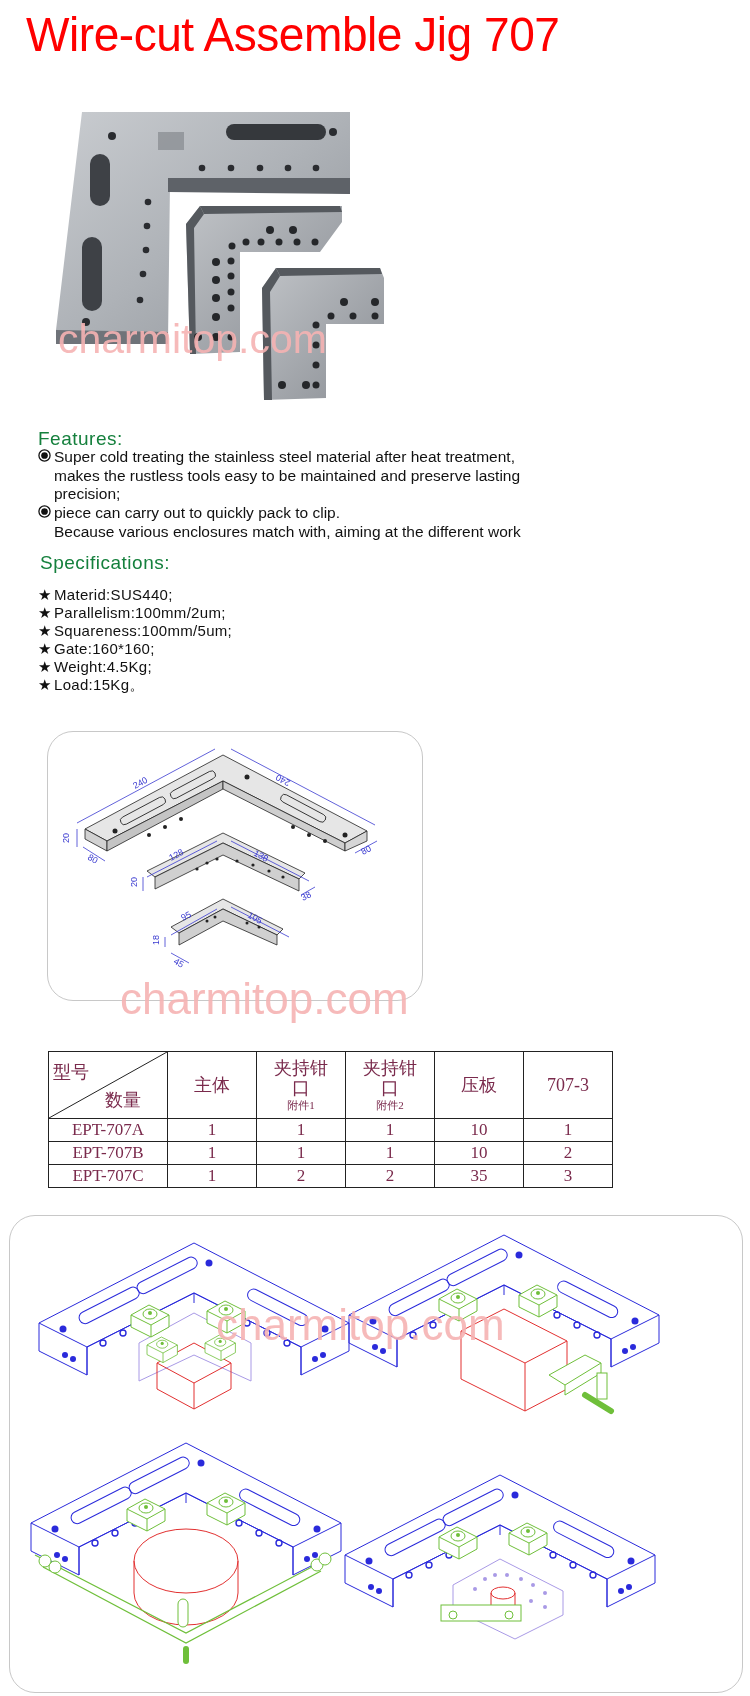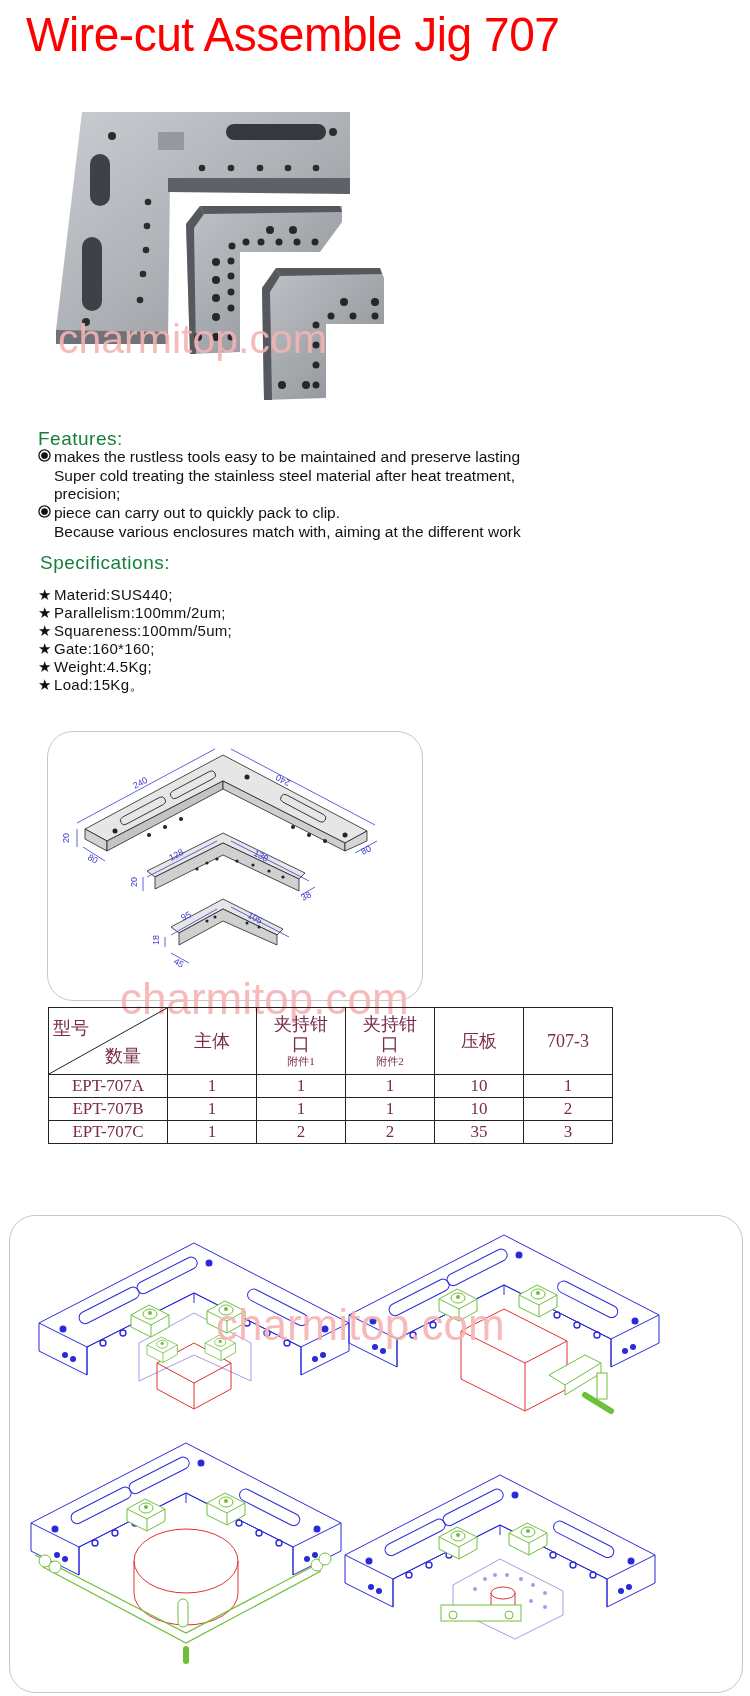--- a/index.html
+++ b/index.html
@@ -6,21 +6,21 @@
   body{width:750px;height:1696px;position:relative;overflow:hidden;font-family:"Liberation Sans",sans-serif;}
   .abs{position:absolute;}
   #title{left:26px;top:4px;font-size:49px;color:#ff0000;letter-spacing:-0.5px;line-height:60px;white-space:nowrap;transform:scaleX(0.94);transform-origin:left;}
   .heading{color:#15803d;font-size:19px;line-height:22px;letter-spacing:0.5px;}
   .feat{font-size:15.5px;color:#111;line-height:18.5px;}
   .feat .bul{position:absolute;left:0;top:1px;width:13px;height:13px;}
   .spec{font-size:15px;color:#111;line-height:18px;white-space:nowrap;letter-spacing:0.3px;}
   .spec .star{display:inline-block;width:16px;}
   .watermark{color:#f6b3b3;font-size:44px;white-space:nowrap;letter-spacing:0px;opacity:.9;text-align:right;}
   .rbox{position:absolute;border:1.5px solid #c8c8c8;border-radius:26px;background:transparent;}
-  table.spec-table{position:absolute;left:48px;top:1007px;border-collapse:collapse;font-family:"Liberation Serif","DejaVu Serif",serif;color:#7a2a4c;}
+  table.spec-table{position:absolute;left:48px;top:1051px;border-collapse:collapse;font-family:"Liberation Serif","DejaVu Serif",serif;color:#7a2a4c;}
   table.spec-table td{border:1.5px solid #222;text-align:center;padding:0;font-size:18px;}
   table.spec-table .hdr td{height:66px;}
   table.spec-table .row td{height:22px;font-size:17px;line-height:20px;text-align:center;}
   .sub{font-size:11px;display:block;line-height:14px;}
   .diag-cell{position:relative;}
 </style>
 </head>
 <body>
 
 <div id="title" class="abs">Wire-cut Assemble Jig 707</div>
@@ -106,22 +106,22 @@
   </svg>
 </div>
 <div class="abs watermark" style="left:58px;top:316px;font-size:41px;">charmitop.com</div>
 
 <div class="abs heading" style="left:38px;top:428px;">Features:</div>
 <div class="abs feat" style="left:38px;top:448px;width:600px;padding-left:16px;">
   <svg class="bul" viewBox="0 0 14 14">
       <circle cx="7" cy="7" r="6" fill="none" stroke="#111" stroke-width="1.4"></circle>
       <circle cx="7" cy="7" r="3.6" fill="#111"></circle>
     </svg>
+  <div>Super cold treating the stainless steel material after heat treatment,</div>
   <div>makes the rustless tools easy to be maintained and preserve lasting</div>
-  <div>Super cold treating the stainless steel material after heat treatment,</div>
   <div>precision;</div>
 </div>
 <div class="abs feat" style="left:38px;top:504px;width:600px;padding-left:16px;">
   <svg class="bul" viewBox="0 0 14 14">
       <circle cx="7" cy="7" r="6" fill="none" stroke="#111" stroke-width="1.4"></circle>
       <circle cx="7" cy="7" r="3.6" fill="#111"></circle>
     </svg>
   <div>piece can carry out to quickly pack to clip.</div>
   <div>Because various enclosures match with, aiming at the different work</div>
 </div>

